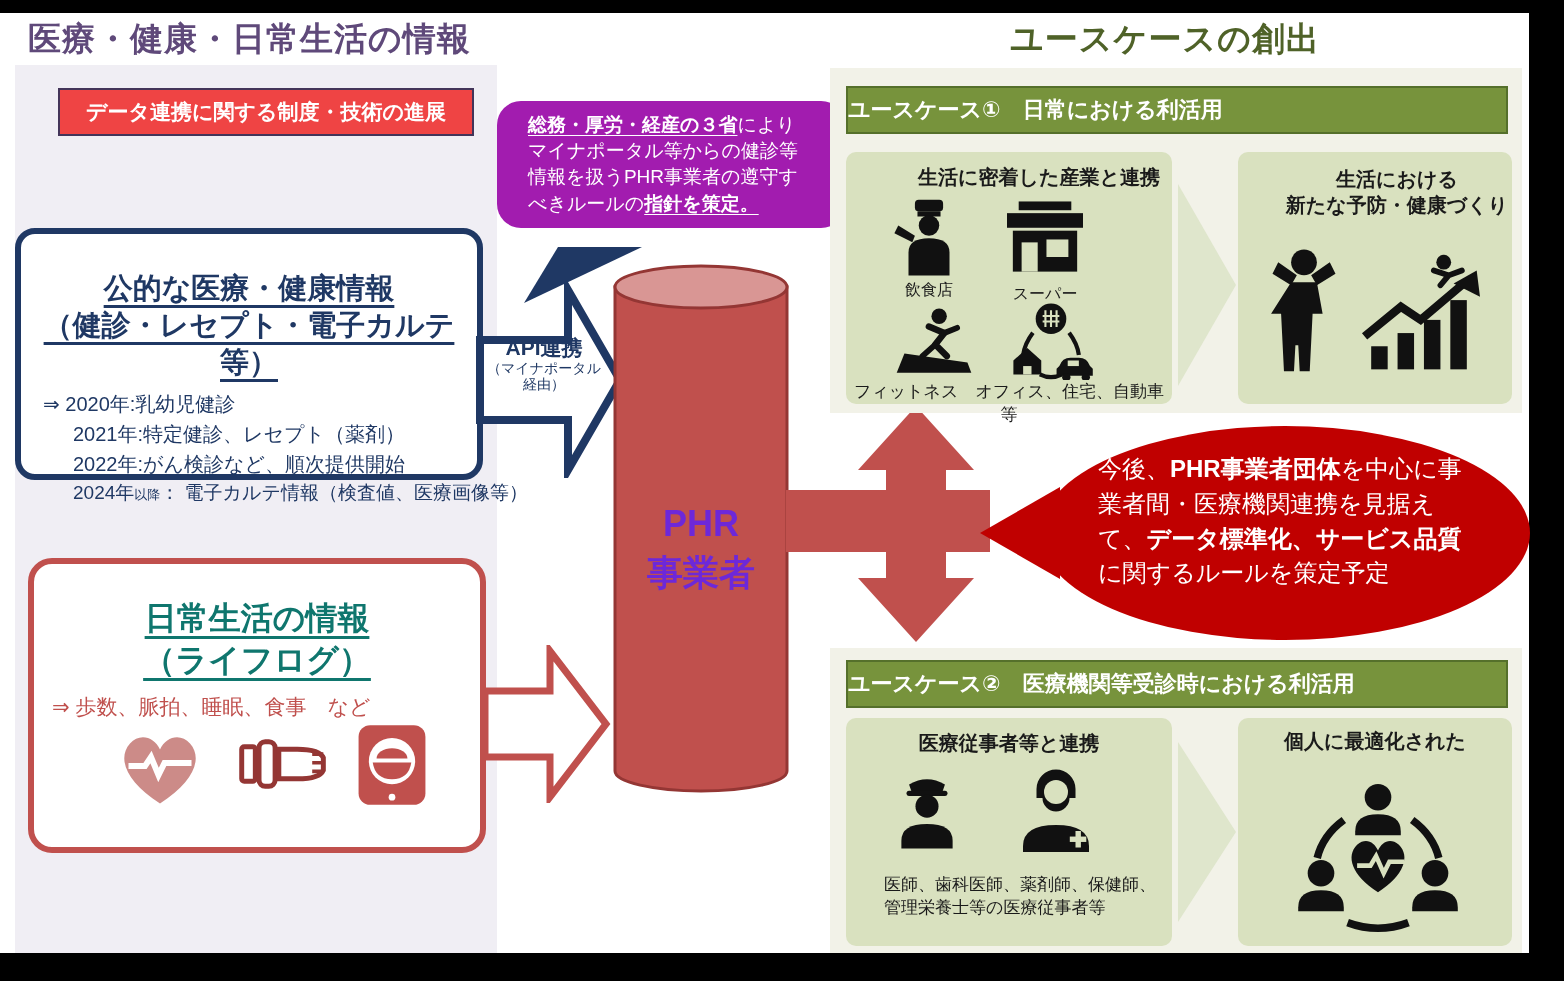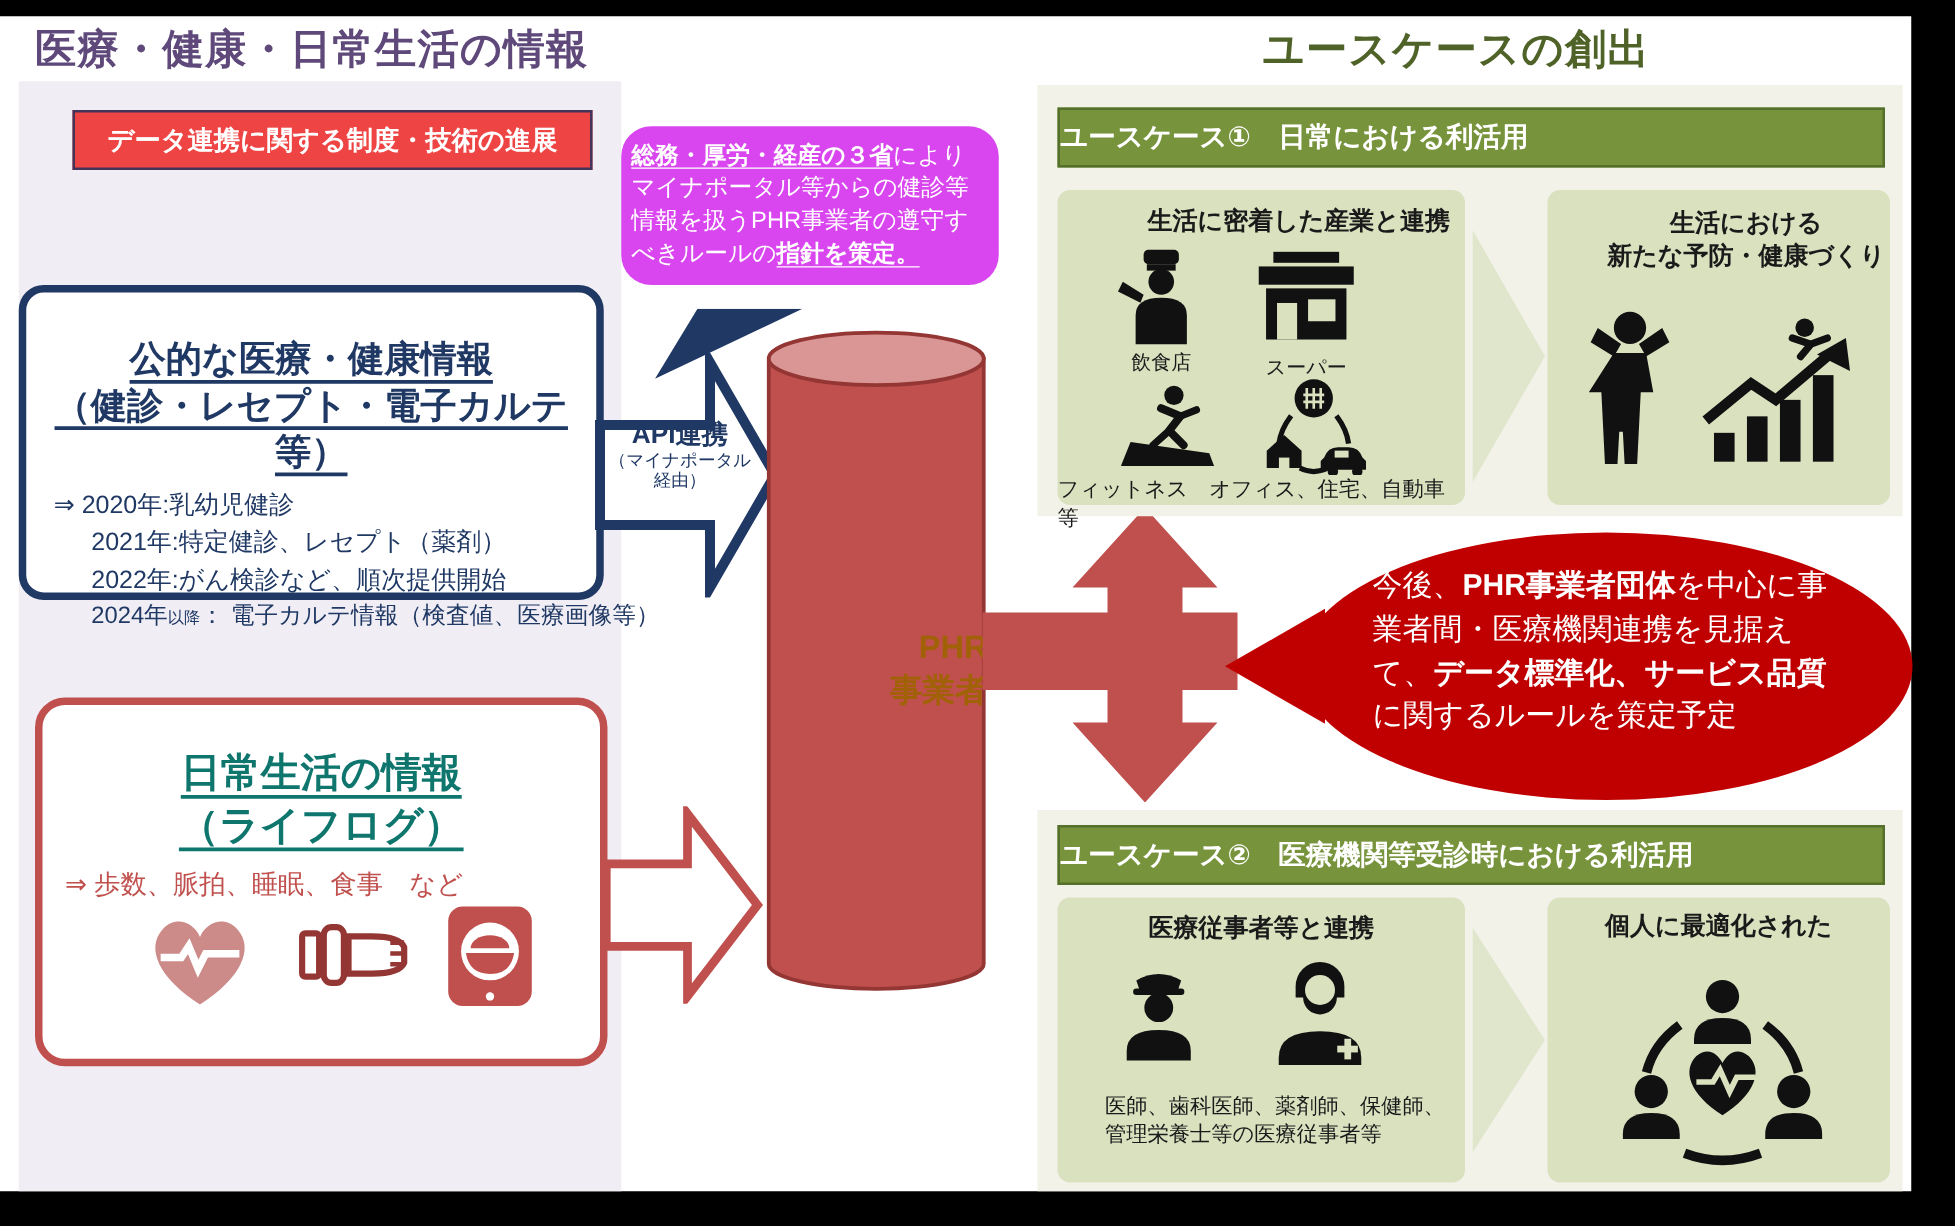--- a/index.html
+++ b/index.html
@@ -9,22 +9,22 @@
   .bar{background:#000;}
   
   .page-title{font-weight:bold;font-size:33px;letter-spacing:1px;}
   .left-title{color:#5F497A;}
   .right-title{color:#4F6228;text-align:center;}
   
   .lavender{background:#F0EEF4;}
   .purple-header{background:#ef4444;border:2px solid #433459;color:#fff;
     font-weight:bold;font-size:21px;display:flex;align-items:center;justify-content:center;}
   
-  .bubble{background:#d946ef;border-radius:24px;color:#fff;font-size:19px;
-    line-height:1.38;padding:11px 8px;font-weight:500;}
+  .bubble{background:#a21caf;border-radius:24px;color:#fff;font-size:19px;
+    line-height:1.38;padding:11px 31px;font-weight:500;}
   .bubble .b{font-weight:bold;}
   .u{text-decoration:underline;text-underline-offset:4px;}
   
   .blue-box{background:#fff;border:6px solid #1F3864;border-radius:20px;color:#1F3864;}
   .blue-box .title{font-weight:bold;font-size:29px;text-align:center;line-height:1.28;
     text-decoration:underline;text-decoration-thickness:2.5px;text-underline-offset:7px;}
   .blue-list{font-size:20px;line-height:1.3;margin-top:10px;padding-left:22px;color:#1F3864;}
   .blue-list div{margin-bottom:4px;white-space:nowrap;}
   .blue-list .ind{padding-left:30px;}
   .blue-list .small{font-size:13px;}
@@ -32,33 +32,33 @@
   
   .red-box{background:#fff;border:6px solid #C0504D;border-radius:24px;color:#C0504D;}
   .red-box .title{font-weight:bold;font-size:32px;text-align:center;line-height:1.3;color:#0f766e;
     text-decoration:underline;text-decoration-thickness:2.5px;text-underline-offset:7px;}
   .red-sub{font-size:21px;color:#C0504D;font-weight:500;}
   
   .api-label{color:#1F3864;text-align:center;line-height:1.15;}
   .api-label .l1{font-size:21px;font-weight:bold;}
   .api-label .l2{font-size:14px;}
   
-  .cyl-text{color:#a16207;font-weight:bold;font-size:26px;text-align:right;line-height:1.35;}
+  .cyl-text{color:#6d28d9;font-weight:bold;font-size:36px;text-align:center;line-height:1.35;}
   
   .ellipse{background:#C00000;border-radius:50%;}
   .ellipse-text{color:#fff;font-size:24px;line-height:1.45;}
   .ellipse-text .b{font-weight:bold;}
   
   .beige{background:#F2F2E8;}
   .uc-header{background:#77933C;border:2px solid #55702B;color:#fff;font-weight:bold;
     font-size:22px;display:flex;align-items:center;justify-content:flex-start;}
   .card{background:#D9E1BF;border-radius:10px;}
   .card-title{font-weight:bold;font-size:20px;color:#1a1a1a;text-align:center;line-height:1.3;}
   .icon-label{font-size:16px;color:#1a1a1a;text-align:center;}
-  .card-caption{font-size:17px;color:#1a1a1a;}
+  .card-caption{font-size:17px;color:#1a1a1a;text-align:center;}
   .card-caption.left{text-align:left;line-height:1.35;}
   svg{display:block;}
 </style>
 </head>
 <body>
 
 <div id="stage">
 
   <div class="abs bar" style="left:0;top:0;width:1564px;height:13px;"></div>
   <div class="abs bar" style="left:1529px;top:0;width:35px;height:981px;"></div>

